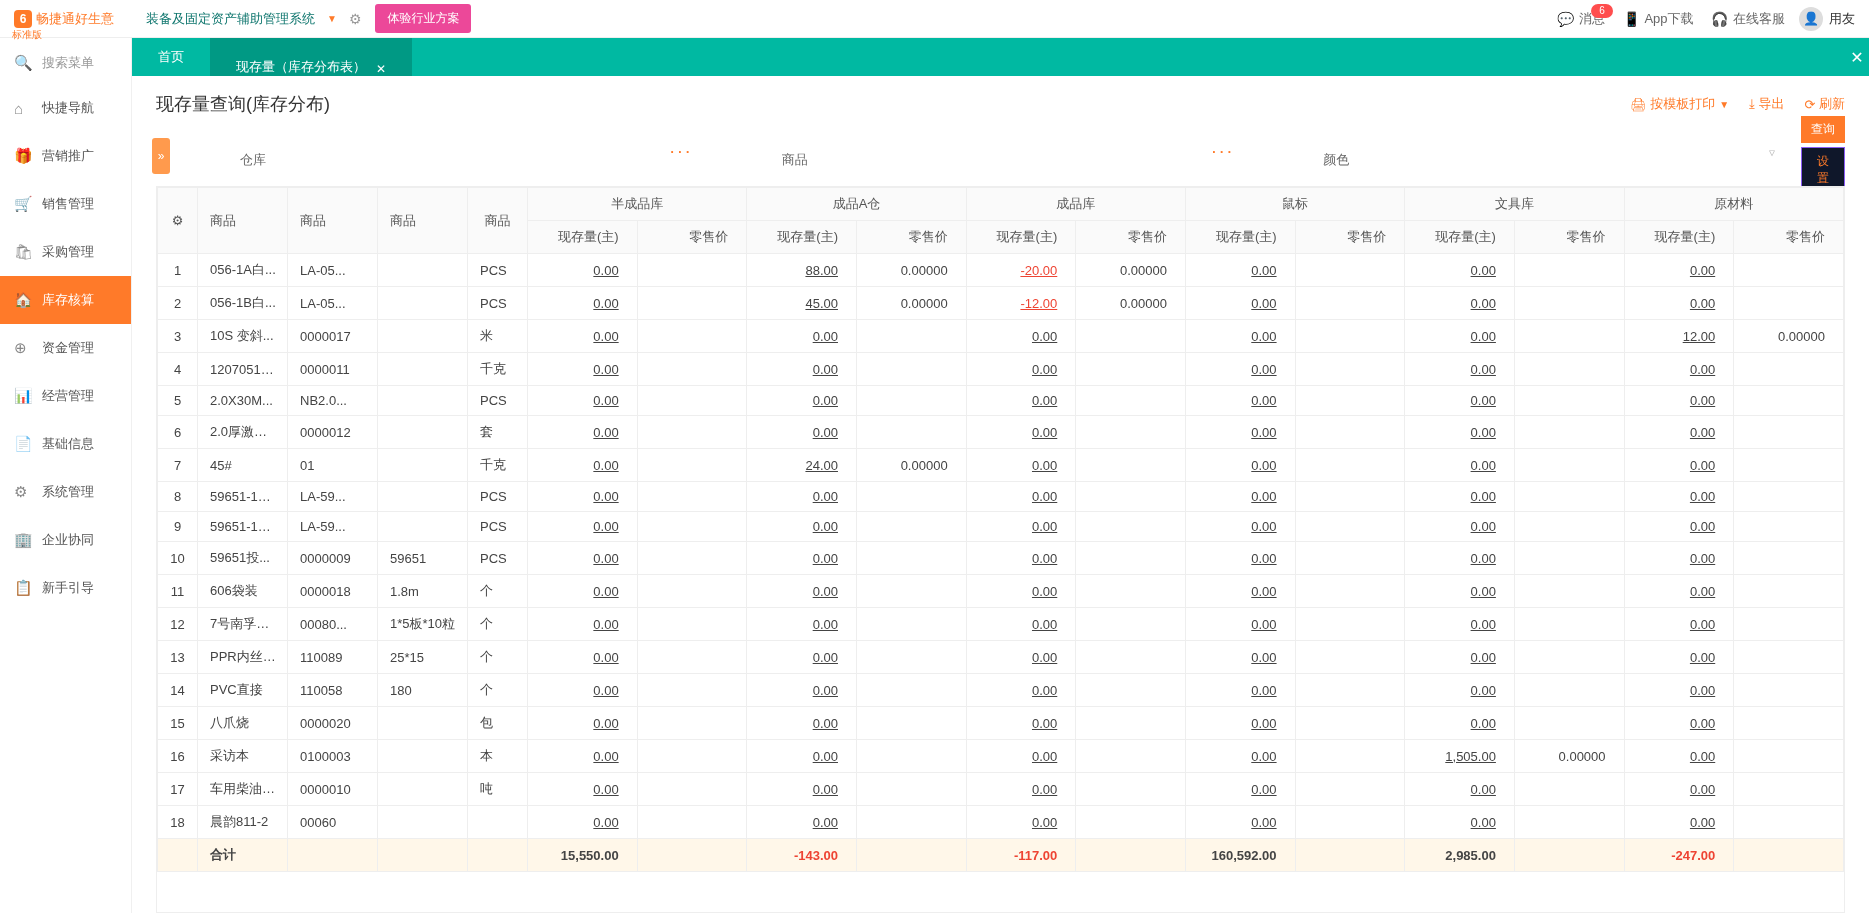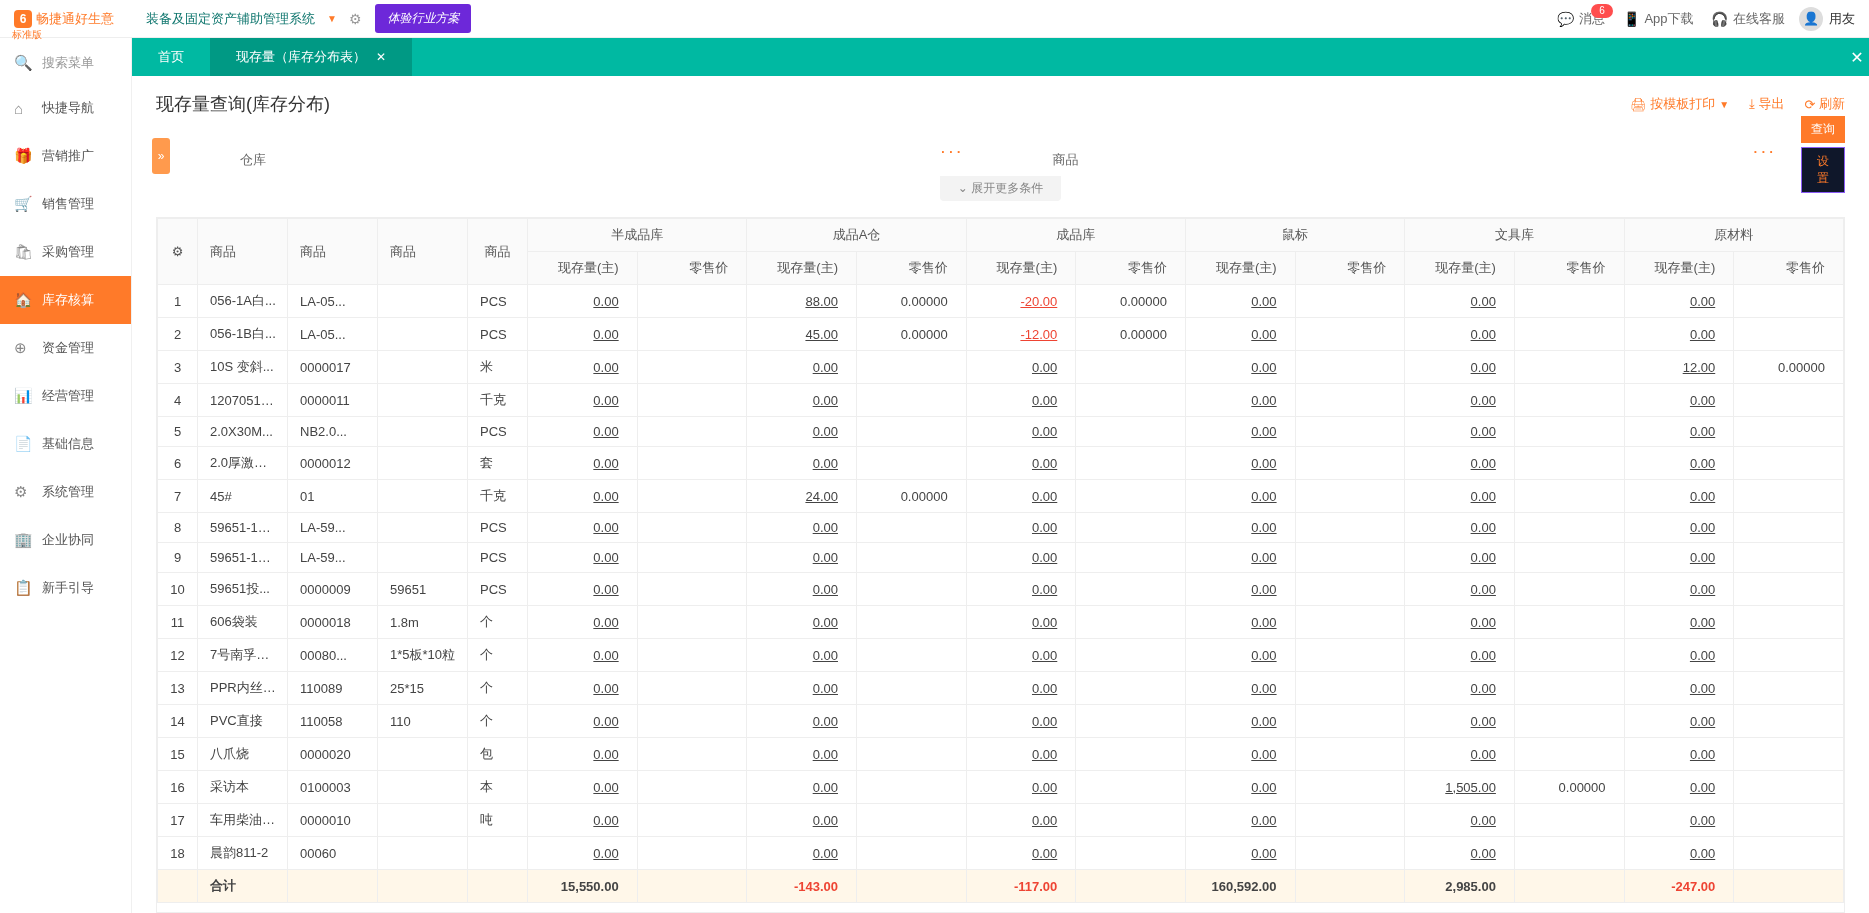--- a/index.html
+++ b/index.html
@@ -8,21 +8,21 @@
 
 
 .topbar { height: 38px; display: flex; align-items: center; padding: 0 14px; border-bottom: 1px solid #eee; }
 .logo-wrap { display: flex; align-items: center; width: 132px; }
 .logo-icon { width: 18px; height: 18px; background: #ff7a29; border-radius: 4px; display: flex; align-items: center; justify-content: center; color: #fff; font-size: 12px; font-weight: bold; margin-right: 4px; }
 .logo-text { color: #ff7a29; font-size: 13px; font-weight: 500; }
 .logo-sub { color: #ff7a29; font-size: 10px; position: absolute; top: 28px; left: 12px; }
 .sys-name { color: #0f766e; font-size: 13px; margin-right: 12px; flex: 0 0 auto; }
 .chev-down { color: #ff7a29; font-size: 10px; margin-right: 12px; cursor: pointer; }
 .gear { color: #999; font-size: 14px; margin-right: 14px; cursor: pointer; }
-.trial-btn { background: #6d28d9; color: #fff; border: none; padding: 6px 12px; border-radius: 3px; font-size: 12px; cursor: pointer; font-style: italic; }
+.trial-btn { background: #ec4899; color: #fff; border: none; padding: 6px 12px; border-radius: 3px; font-size: 12px; cursor: pointer; }
 .topbar-spacer { flex: 1; }
 .top-link { display: flex; align-items: center; color: #666; font-size: 13px; margin-left: 18px; cursor: pointer; }
 .top-link .ico { margin-right: 4px; font-size: 14px; color: #888; }
 .badge { position: relative; }
 .badge::after { content: attr(data-badge); position: absolute; top: -6px; right: -8px; background: #ff4d4d; color: #fff; font-size: 10px; border-radius: 8px; padding: 0 4px; min-width: 14px; text-align: center; line-height: 14px; }
 .avatar { width: 24px; height: 24px; border-radius: 50%; background: #ddd; margin-left: 14px; margin-right: 6px; display: flex; align-items: center; justify-content: center; color: #999; }
 
 
 .body { flex: 1; display: flex; min-height: 0; }
 .sidebar { width: 132px; background: #fff; border-right: 1px solid #f0f0f0; padding-top: 4px; }
@@ -31,21 +31,21 @@
 .side-item .si-ico { width: 18px; margin-right: 10px; font-size: 15px; color: #888; }
 .side-item.active .si-ico { color: #fff; }
 .side-search { display: flex; align-items: center; height: 42px; padding-left: 14px; color: #999; font-size: 13px; }
 .side-search .si-ico { width: 18px; margin-right: 10px; font-size: 15px; color: #aaa; }
 
 
 .main { flex: 1; display: flex; flex-direction: column; min-width: 0; }
 .tabbar { height: 38px; background: #00b9a2; display: flex; align-items: stretch; position: relative; }
 .tab { display: flex; align-items: center; padding: 0 26px; color: #fff; font-size: 13px; cursor: pointer; }
 .tab.home { background: #00b9a2; }
-.tab.active { background: #009984; }
+.tab.active { background: #009984; align-items: flex-end; }
 .tab .close { margin-left: 10px; font-size: 12px; }
 .tab-close-all { position: absolute; right: 0; top: 0; width: 24px; height: 38px; background: #00b9a2; color: #fff; display: flex; align-items: center; justify-content: center; font-size: 16px; cursor: pointer; }
 
 
 .page-head { display: flex; align-items: center; height: 56px; padding: 2px 24px; }
 .page-title { font-size: 18px; color: #333; }
 .page-head-spacer { flex: 1; }
 .head-btn { display: flex; align-items: center; color: #ff7a29; font-size: 13px; margin-left: 20px; cursor: pointer; }
 .head-btn .chv { margin-left: 4px; font-size: 10px; }
 
@@ -205,30 +205,30 @@
             <div class="finput">
                 <span class="dots">···</span>
               </div>
           </div>
           <div class="filter-group">
             <div class="flabel">商品</div>
             <div class="finput">
                 <span class="dots">···</span>
               </div>
           </div>
+          <div class="filter-group">
+            <div class="flabel">颜色</div>
+            <div class="finput">
+                <span class="chv">▽</span>
+              </div>
+          </div>
           <div class="filter-btns">
             <button class="fbtn">查询</button>
             <button class="fbtn outline">设置</button>
           </div>
-        </div>
-        <div class="expand-row">
-          <button class="expand-btn">
-            <span>⌄</span>
-            <span>展开更多条件</span>
-          </button>
         </div>
       </div>
 
       <div class="table-wrap">
         <table>
           <thead>
             <tr>
               <th rowspan="2" class="gear-th">⚙</th>
               <th rowspan="2" class="prod-col">商品</th>
               <th rowspan="2" class="prod-col">商品</th>
@@ -501,21 +501,21 @@
                 <td class="num"></td>
                 <td class=" num"><span class="underline">0.00</span></td>
                 <td class="num"></td>
                 <td class=" num"><span class="underline">0.00</span></td>
                 <td class="num"></td>
               </tr>
               <tr>
                 <td class="idx-col">14</td>
                 <td class="prod">PVC直接</td>
                 <td class="prod">110058</td>
-                <td class="prod">110</td>
+                <td class="prod">180</td>
                 <td class="prod">个</td>
                 <td class=" num"><span class="underline">0.00</span></td>
                 <td class="num"></td>
                 <td class=" num"><span class="underline">0.00</span></td>
                 <td class="num"></td>
                 <td class=" num"><span class="underline">0.00</span></td>
                 <td class="num"></td>
                 <td class=" num"><span class="underline">0.00</span></td>
                 <td class="num"></td>
                 <td class=" num"><span class="underline">0.00</span></td>

